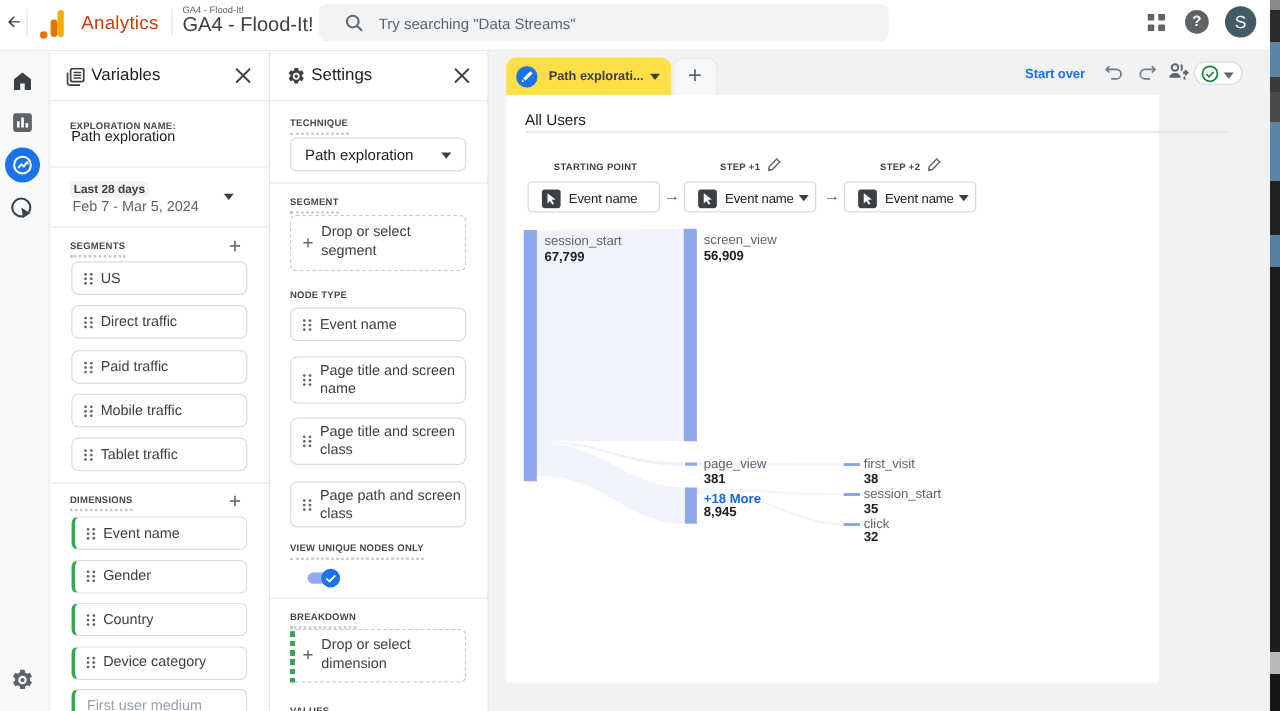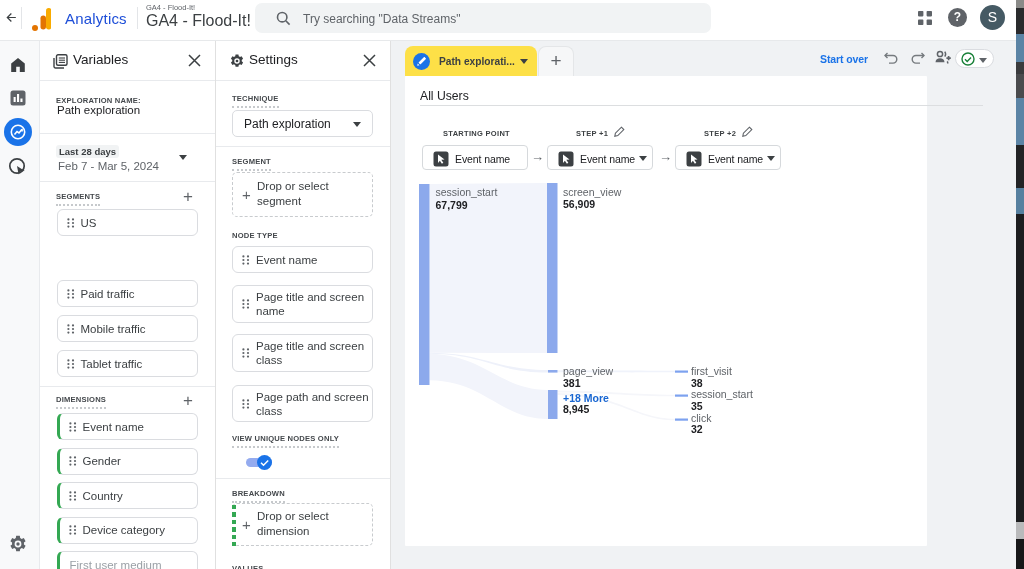--- a/index.html
+++ b/index.html
@@ -5,21 +5,21 @@
 * { margin:0; padding:0; box-sizing:border-box; }
 html,body { width:1024px; height:569px; overflow:hidden; font-family:"Liberation Sans", sans-serif; background:#fff; }
 #stage { position:relative; width:1024px; height:569px; }
 .abs { position:absolute; }
 
 
 #hdr { position:absolute; left:0; top:0; width:1024px; height:41px; background:#fff; border-bottom:1px solid #e7e9eb; z-index:5; }
 #hdr .vdiv { position:absolute; top:7px; width:1px; height:22px; background:#e3e5e8; }
 #backarrow { position:absolute; left:5px; top:11px; width:13px; height:13px; }
 #galogo { position:absolute; left:31.5px; top:7.5px; width:19.5px; height:23px; }
-#antext { position:absolute; left:65px; top:10px; font-size:15px; color:#1d4ed8; letter-spacing:0.2px; }
+#antext { position:absolute; left:65px; top:10px; font-size:15px; color:#c2410c; letter-spacing:0.2px; }
 #propsm { position:absolute; left:146px; top:3px; font-size:7.5px; color:#5f6368; }
 #proplg { position:absolute; left:146px; top:12px; font-size:16px; color:#3c4043; }
 #search { position:absolute; left:255px; top:3px; width:456px; height:30px; background:#f1f3f4; border-radius:7px; }
 #search svg { position:absolute; left:21px; top:8px; }
 #search span { position:absolute; left:48px; top:9px; font-size:12px; color:#5f6368; }
 #gridic { position:absolute; left:918px; top:11px; }
 #helpic { position:absolute; left:948px; top:8px; width:19px; height:19px; border-radius:50%; background:#5f6368; color:#fff; text-align:center; font-size:12px; line-height:19px; font-weight:700; }
 #avatar { position:absolute; left:980px; top:5px; width:25px; height:25px; border-radius:50%; background:#455a64; color:#fff; text-align:center; font-size:14px; line-height:25px; }
 
 
@@ -165,20 +165,33 @@
             <circle cx="1.4" cy="1.4" r="1.1"></circle>
             <circle cx="6" cy="1.4" r="1.1"></circle>
             <circle cx="1.4" cy="5" r="1.1"></circle>
             <circle cx="6" cy="5" r="1.1"></circle>
             <circle cx="1.4" cy="8.6" r="1.1"></circle>
             <circle cx="6" cy="8.6" r="1.1"></circle>
           </g>
         </svg>
         <span class="ctext">US</span>
       </div>
+    <div class="chip" style="left:16.5px; top:208.3px; width:141px; height:27px;">
+        <svg class="grip" width="8" height="10" viewBox="0 0 8 10">
+          <g fill="#5f6368">
+            <circle cx="1.4" cy="1.4" r="1.1"></circle>
+            <circle cx="6" cy="1.4" r="1.1"></circle>
+            <circle cx="1.4" cy="5" r="1.1"></circle>
+            <circle cx="6" cy="5" r="1.1"></circle>
+            <circle cx="1.4" cy="8.6" r="1.1"></circle>
+            <circle cx="6" cy="8.6" r="1.1"></circle>
+          </g>
+        </svg>
+        <span class="ctext">Direct traffic</span>
+      </div>
     <div class="chip" style="left:16.5px; top:244px; width:141px; height:27px;">
         <svg class="grip" width="8" height="10" viewBox="0 0 8 10">
           <g fill="#5f6368">
             <circle cx="1.4" cy="1.4" r="1.1"></circle>
             <circle cx="6" cy="1.4" r="1.1"></circle>
             <circle cx="1.4" cy="5" r="1.1"></circle>
             <circle cx="6" cy="5" r="1.1"></circle>
             <circle cx="1.4" cy="8.6" r="1.1"></circle>
             <circle cx="6" cy="8.6" r="1.1"></circle>
           </g>

